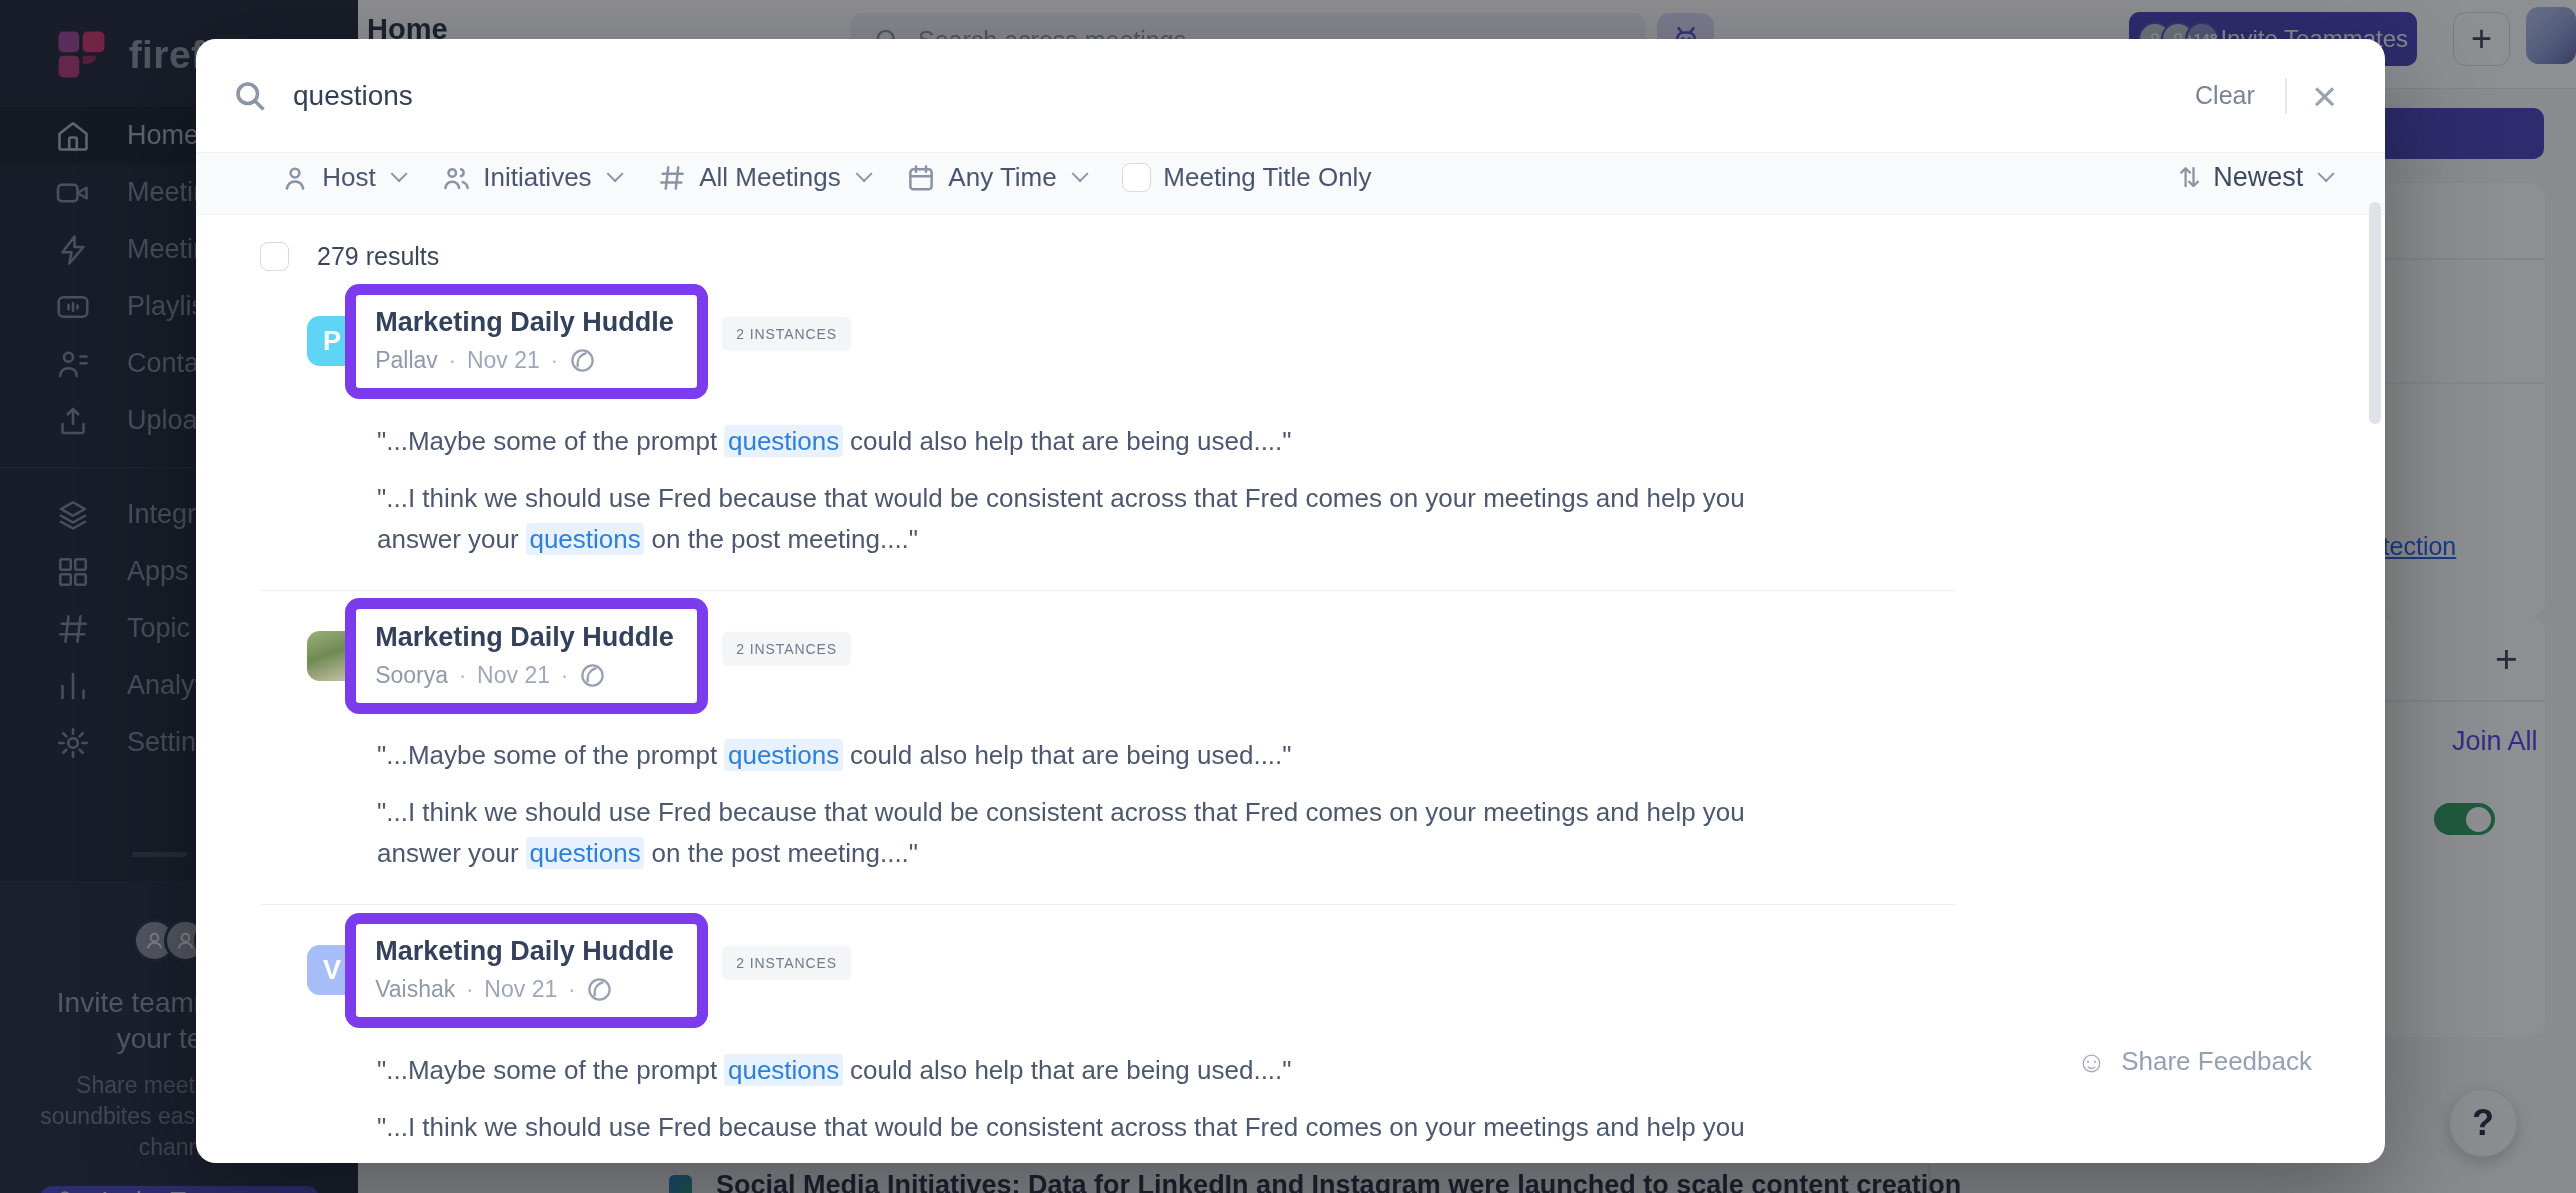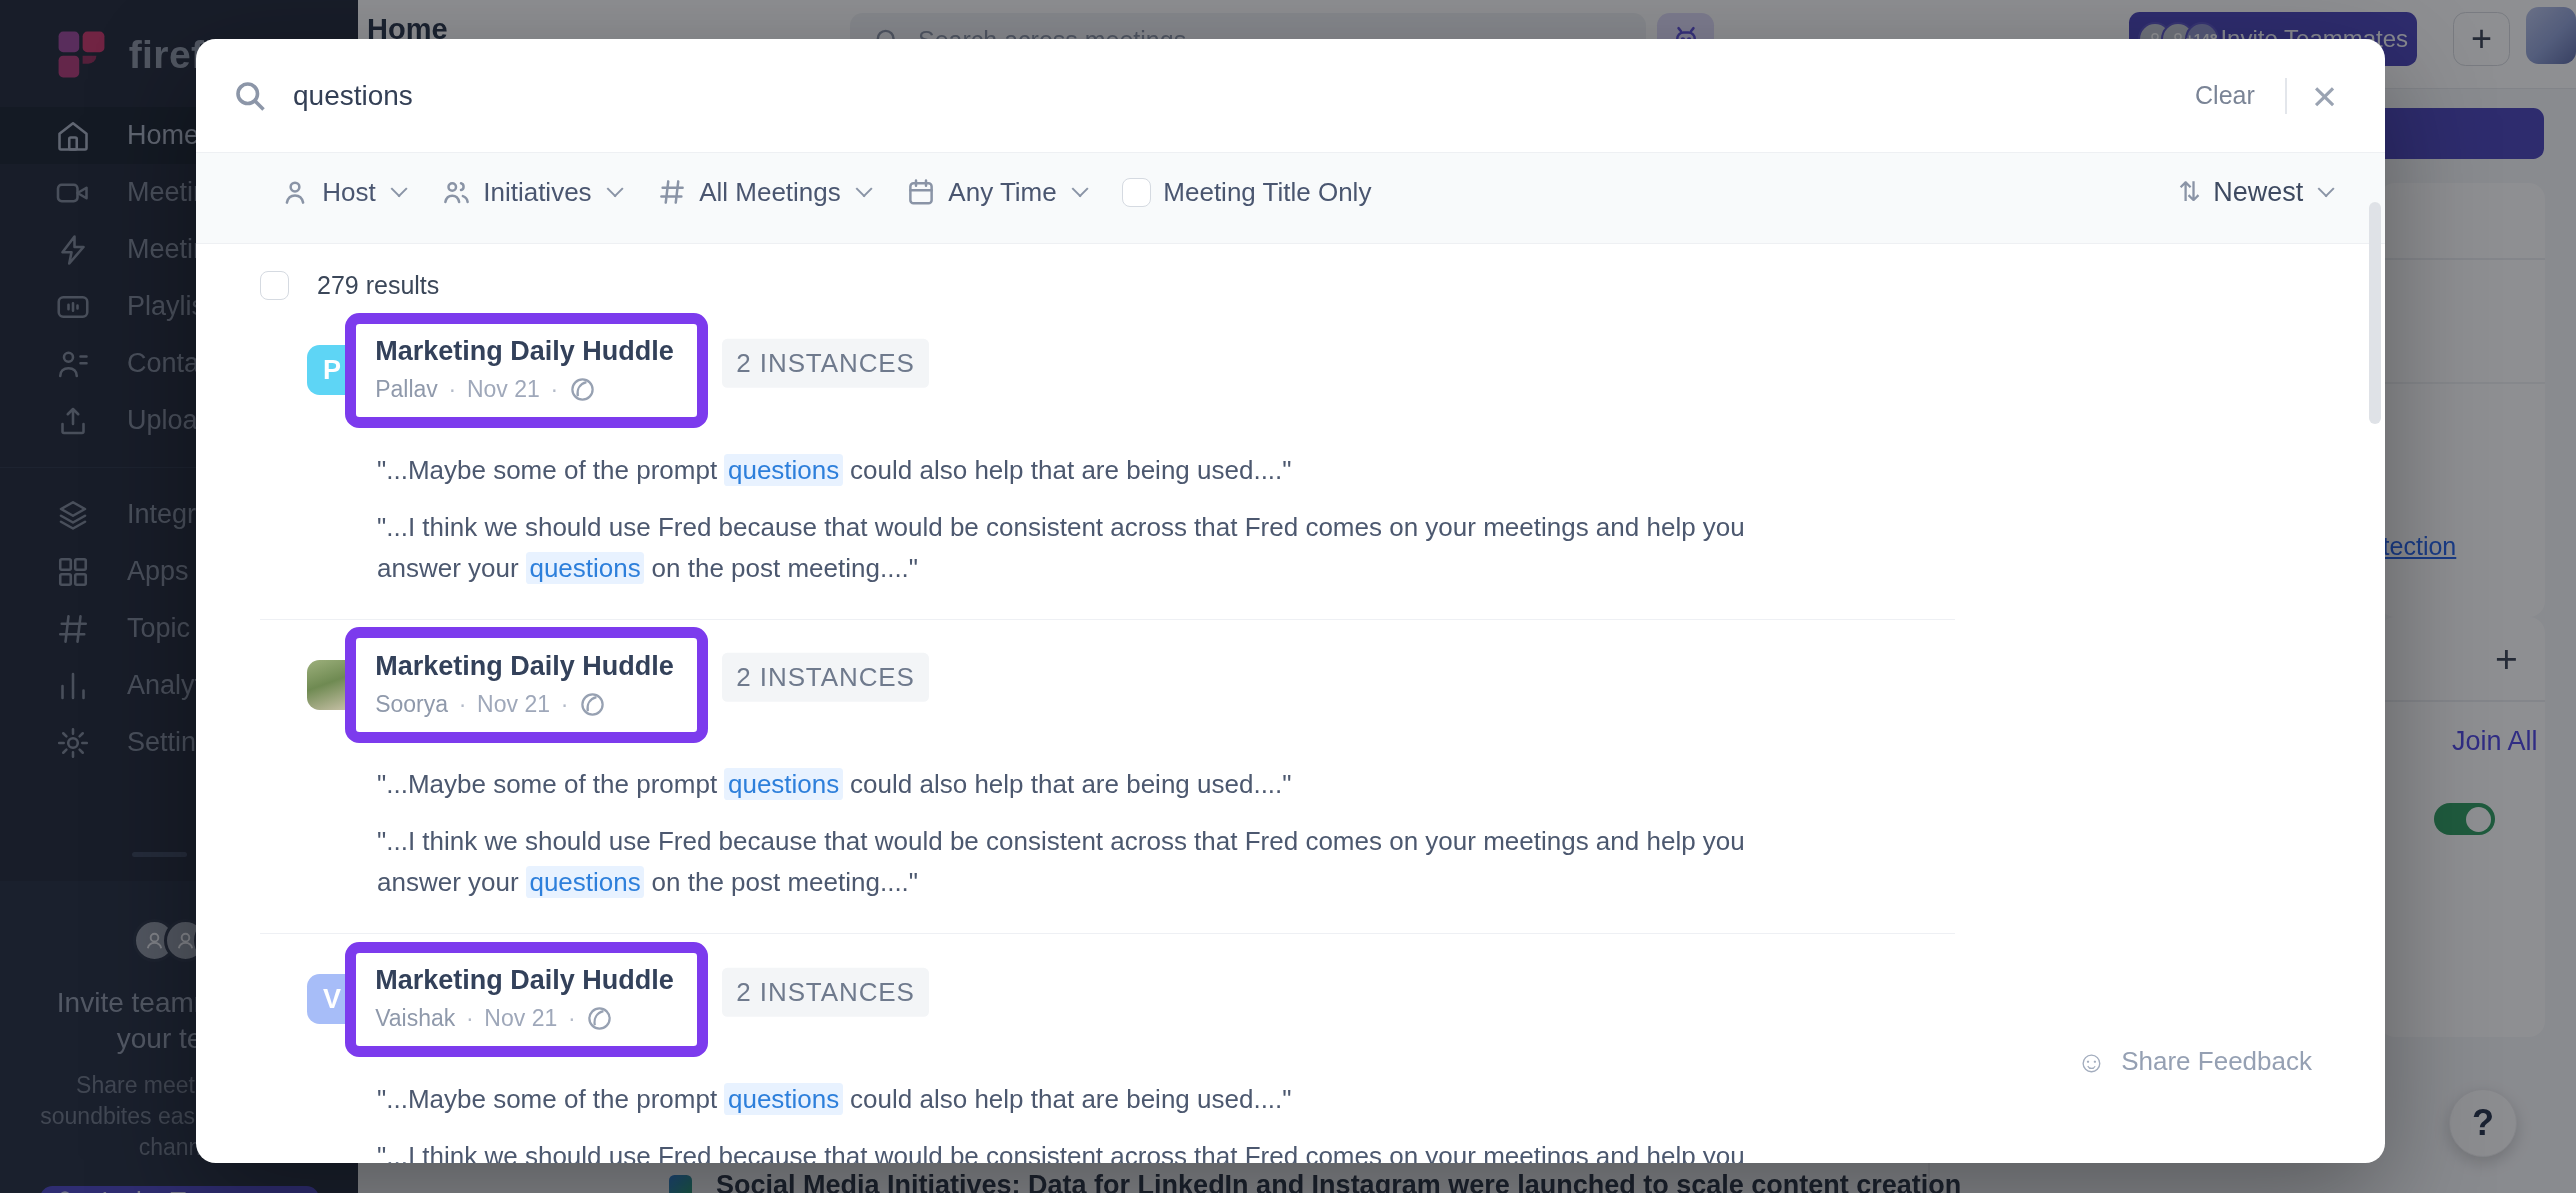--- a/index.html
+++ b/index.html
@@ -87,21 +87,21 @@
   .modal{position:absolute;left:196px;top:39px;width:2189px;height:1124px;background:#FFFFFF;border-radius:19.7px;
     z-index:10;box-shadow:0 36px 107px rgba(0,0,0,.35);overflow:hidden;}
   .m-search-row{display:flex;align-items:center;height:113px;padding:0 39px 0 36px;}
   .m-search-row svg.mag{width:36px;height:36px;stroke:#8C96A8;fill:none;stroke-width:2.4;flex:0 0 36px;}
   .m-search-input{flex:1;border:none;outline:none;margin-left:23px;font-size:28px;color:#333F55;
     font-family:"Liberation Sans",sans-serif;background:transparent;}
   .m-clear{font-size:25px;color:#7A8496;cursor:pointer;padding:9px 14.3px;}
   .m-vline{width:1.8px;height:36px;background:#E3E6EB;margin:0 16px;}
   .m-close{font-size:43px;line-height:36px;color:#9AA3B2;cursor:pointer;padding:0 9px;font-weight:300;}
 
-  .m-filter-bar{display:flex;align-items:center;height:92px;background:#F8FAFB;
+  .m-filter-bar{display:flex;align-items:center;height:63px;background:#F8FAFB;
     border-top:1.8px solid #EEF0F3;border-bottom:1.8px solid #EEF0F3;padding:0 54px 12px 73px;gap:16px;font-size:26px;color:#4A5670;}
   .chip{display:flex;align-items:center;gap:12.5px;cursor:pointer;padding:0 10.7px;}
   .chip svg{width:30px;height:30px;stroke:#8A94A6;fill:none;stroke-width:2;stroke-linecap:round;stroke-linejoin:round;}
   .chev{width:11.6px;height:11.6px;border-right:2.7px solid #8A94A6;border-bottom:2.7px solid #8A94A6;
     transform:rotate(45deg) translateY(-1.8px);margin-left:3.6px;margin-top:-5.4px;}
   .chk{width:29px;height:29px;border:1.8px solid #D5DAE1;border-radius:8px;background:#FFFFFF;cursor:pointer;}
   .m-filter-spacer{flex:1;}
   .sort-ctl{display:flex;align-items:center;gap:12.5px;cursor:pointer;font-size:27px;color:#3E4A61;font-weight:500;}
   .sort-glyph{font-size:27px;color:#8A94A6;font-weight:400;}
 
@@ -119,21 +119,21 @@
   .ravatar.peri{background:#A7BDF8;}
   .ravatar.photo-green{background:linear-gradient(160deg,#9DB07C 0%,#6F8A52 45%,#CFC5AE 100%);}
   .hl-box{border:11.6px solid #7C3BED;border-radius:14.3px;background:#FFFFFF;margin-left:-12.5px;
     padding:12.5px 23px 14.3px 19.7px;position:relative;z-index:2;}
   .r-title{font-size:27px;font-weight:600;color:#33415A;white-space:nowrap;}
   .r-meta{display:flex;align-items:center;gap:10.7px;margin-top:9px;font-size:23px;color:#8F99AB;}
   .r-meta .date{color:#9FA8BA;}
   .r-meta .dot{color:#B3BAC8;}
   .ff-mark{width:27px;height:27px;}
   .ff-mark circle,.ff-mark path{stroke:#97A1B2;fill:none;stroke-width:2;}
-  .inst-badge{margin-left:14.3px;background:#F3F5F7;color:#6F7A8D;font-size:26px;letter-spacing:0.9px;
+  .inst-badge{margin-left:14.3px;background:#F3F5F7;color:#6F7A8D;font-size:14px;letter-spacing:0.9px;
     padding:9px 14.3px;border-radius:5.4px;white-space:nowrap;transform:translateY(-7.2px);}
   .snips{margin-left:117px;margin-top:21.5px;max-width:1404px;font-size:26px;line-height:41px;color:#4C586F;}
   .snip{margin-bottom:16px;}
   .snip:last-child{margin-bottom:0;}
   .hl{color:#2D7FDB;background:#E8F2FF;border-radius:3.6px;padding:0.9px 3.6px;}
 
   .share-feedback{position:absolute;right:73px;bottom:86px;display:flex;align-items:center;gap:14.3px;
     font-size:26px;color:#95A0B3;cursor:pointer;}
   .share-feedback .smiley{font-size:30px;line-height:30px;color:#A3ADBE;}
   .m-scrollbar{position:absolute;right:4.5px;top:163px;width:11.6px;height:222px;border-radius:6.3px;background:#DFE2E7;cursor:pointer;}

